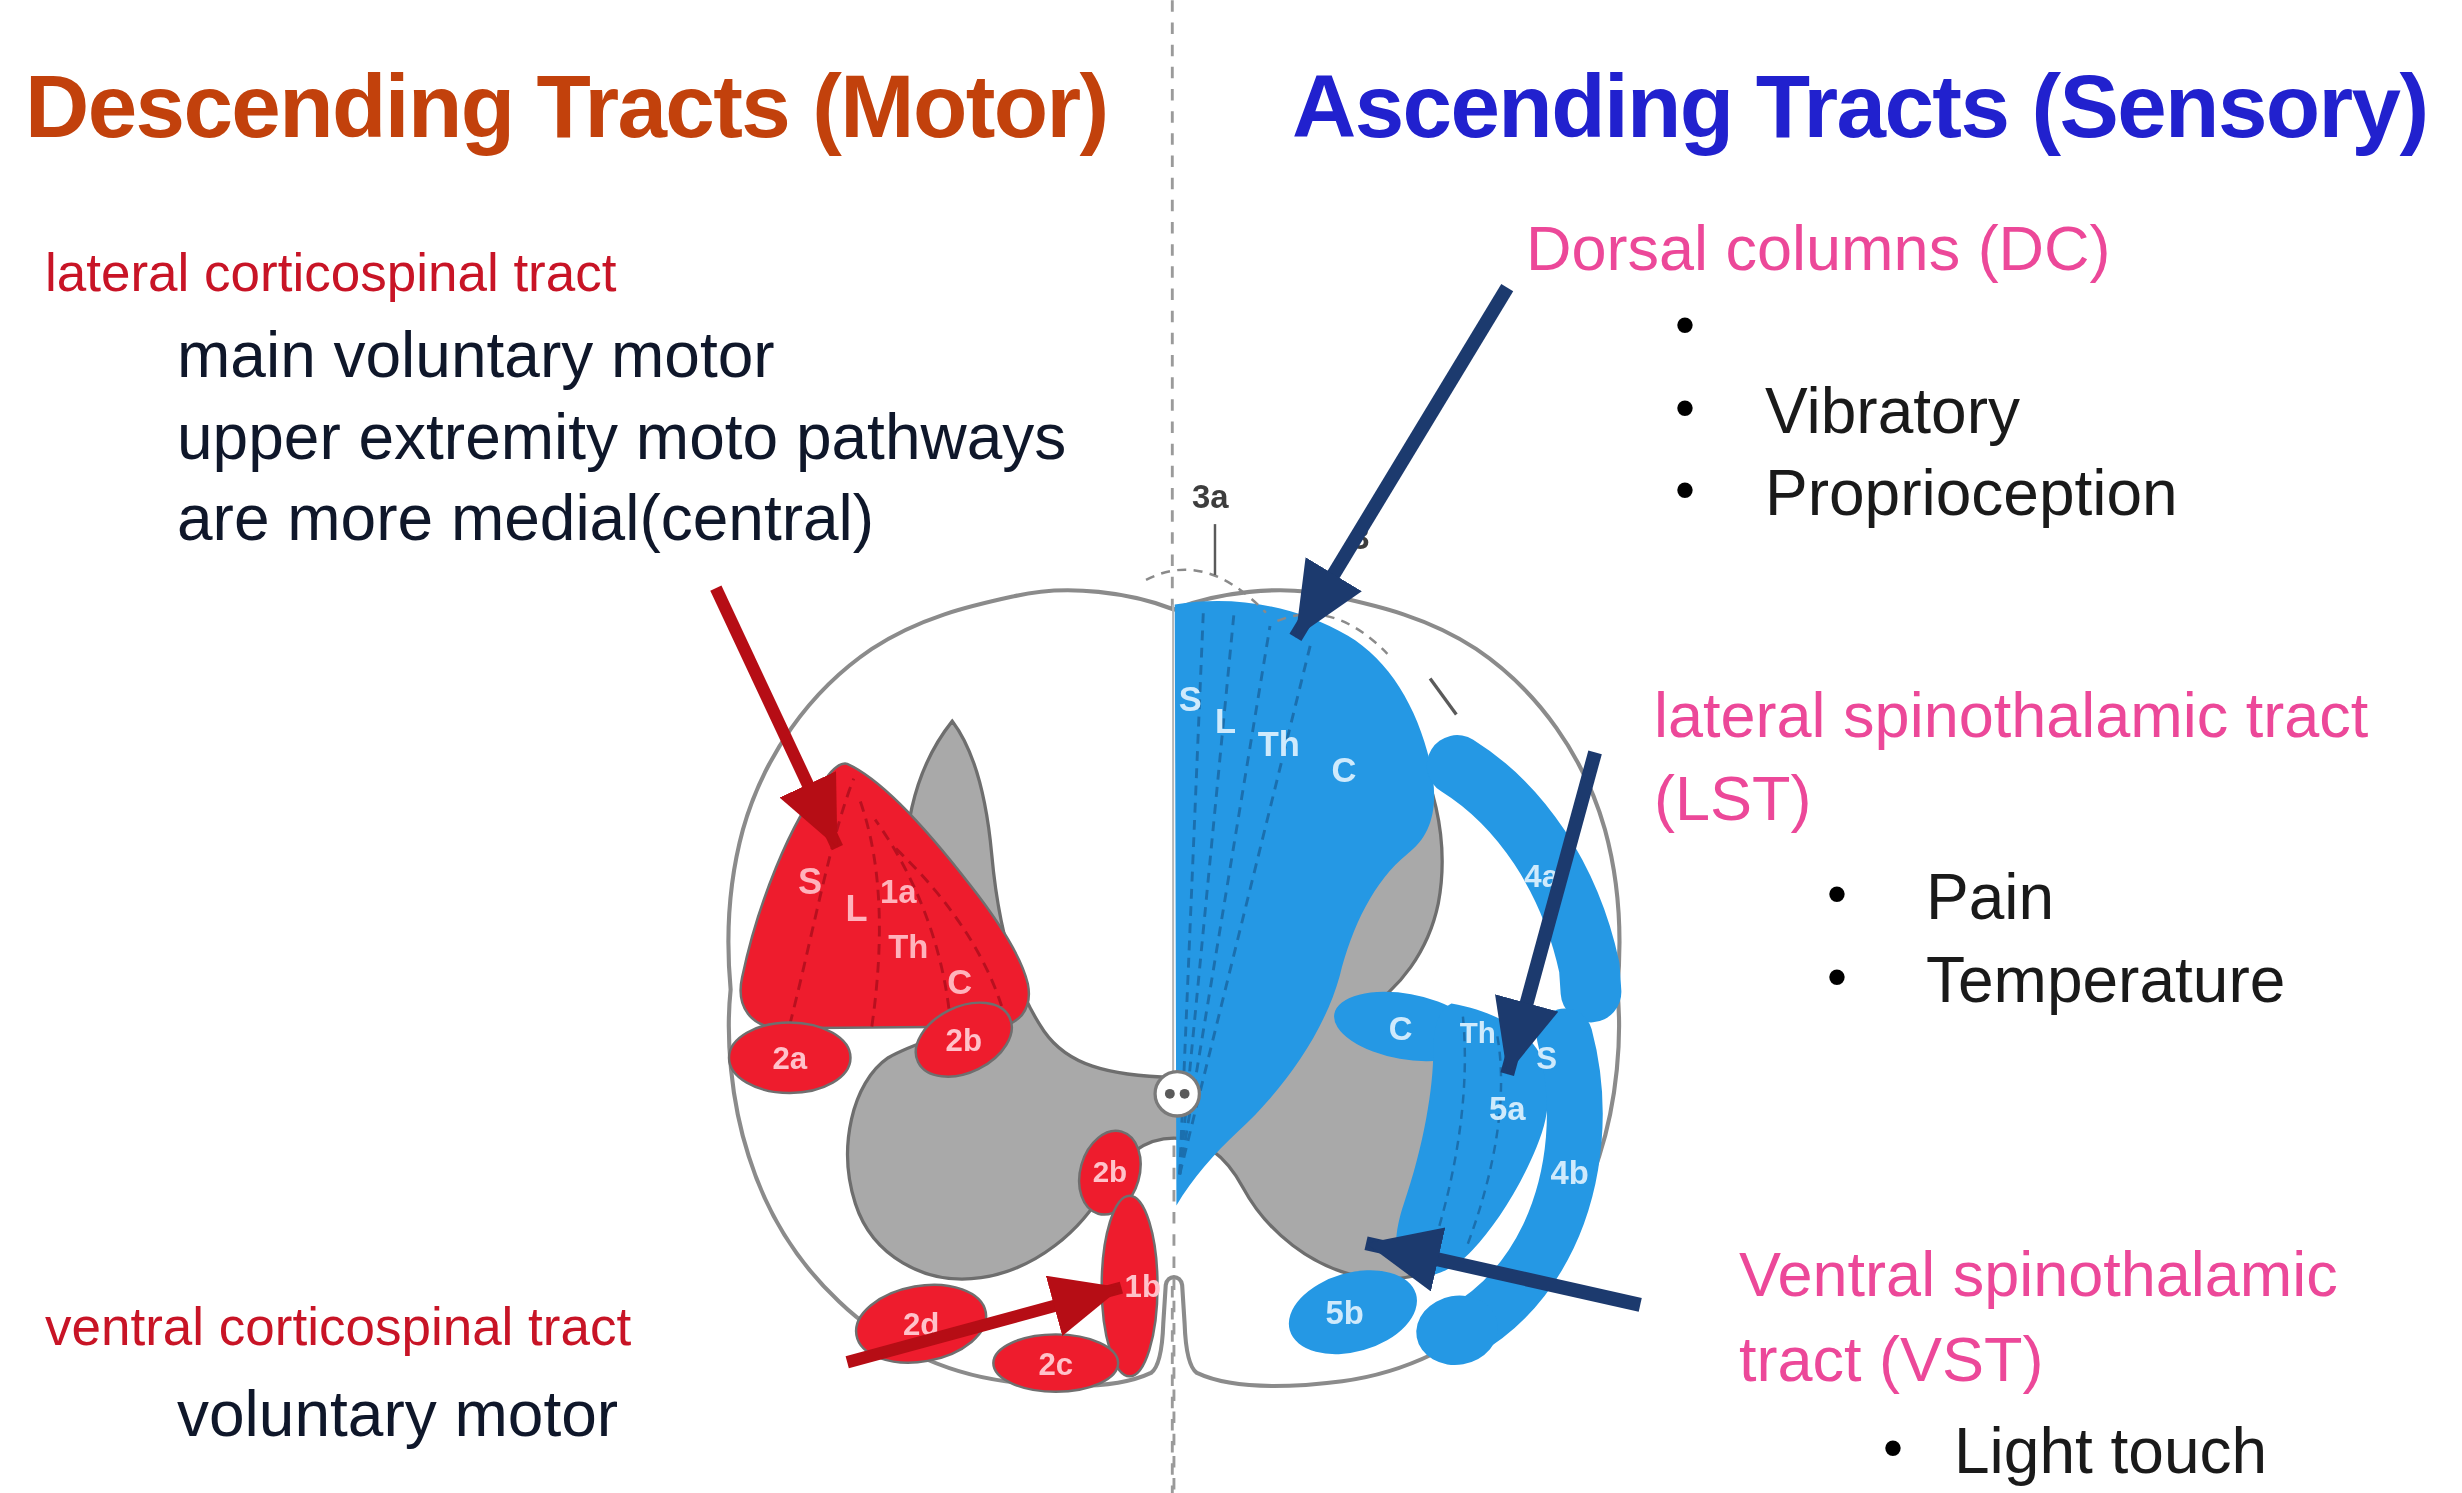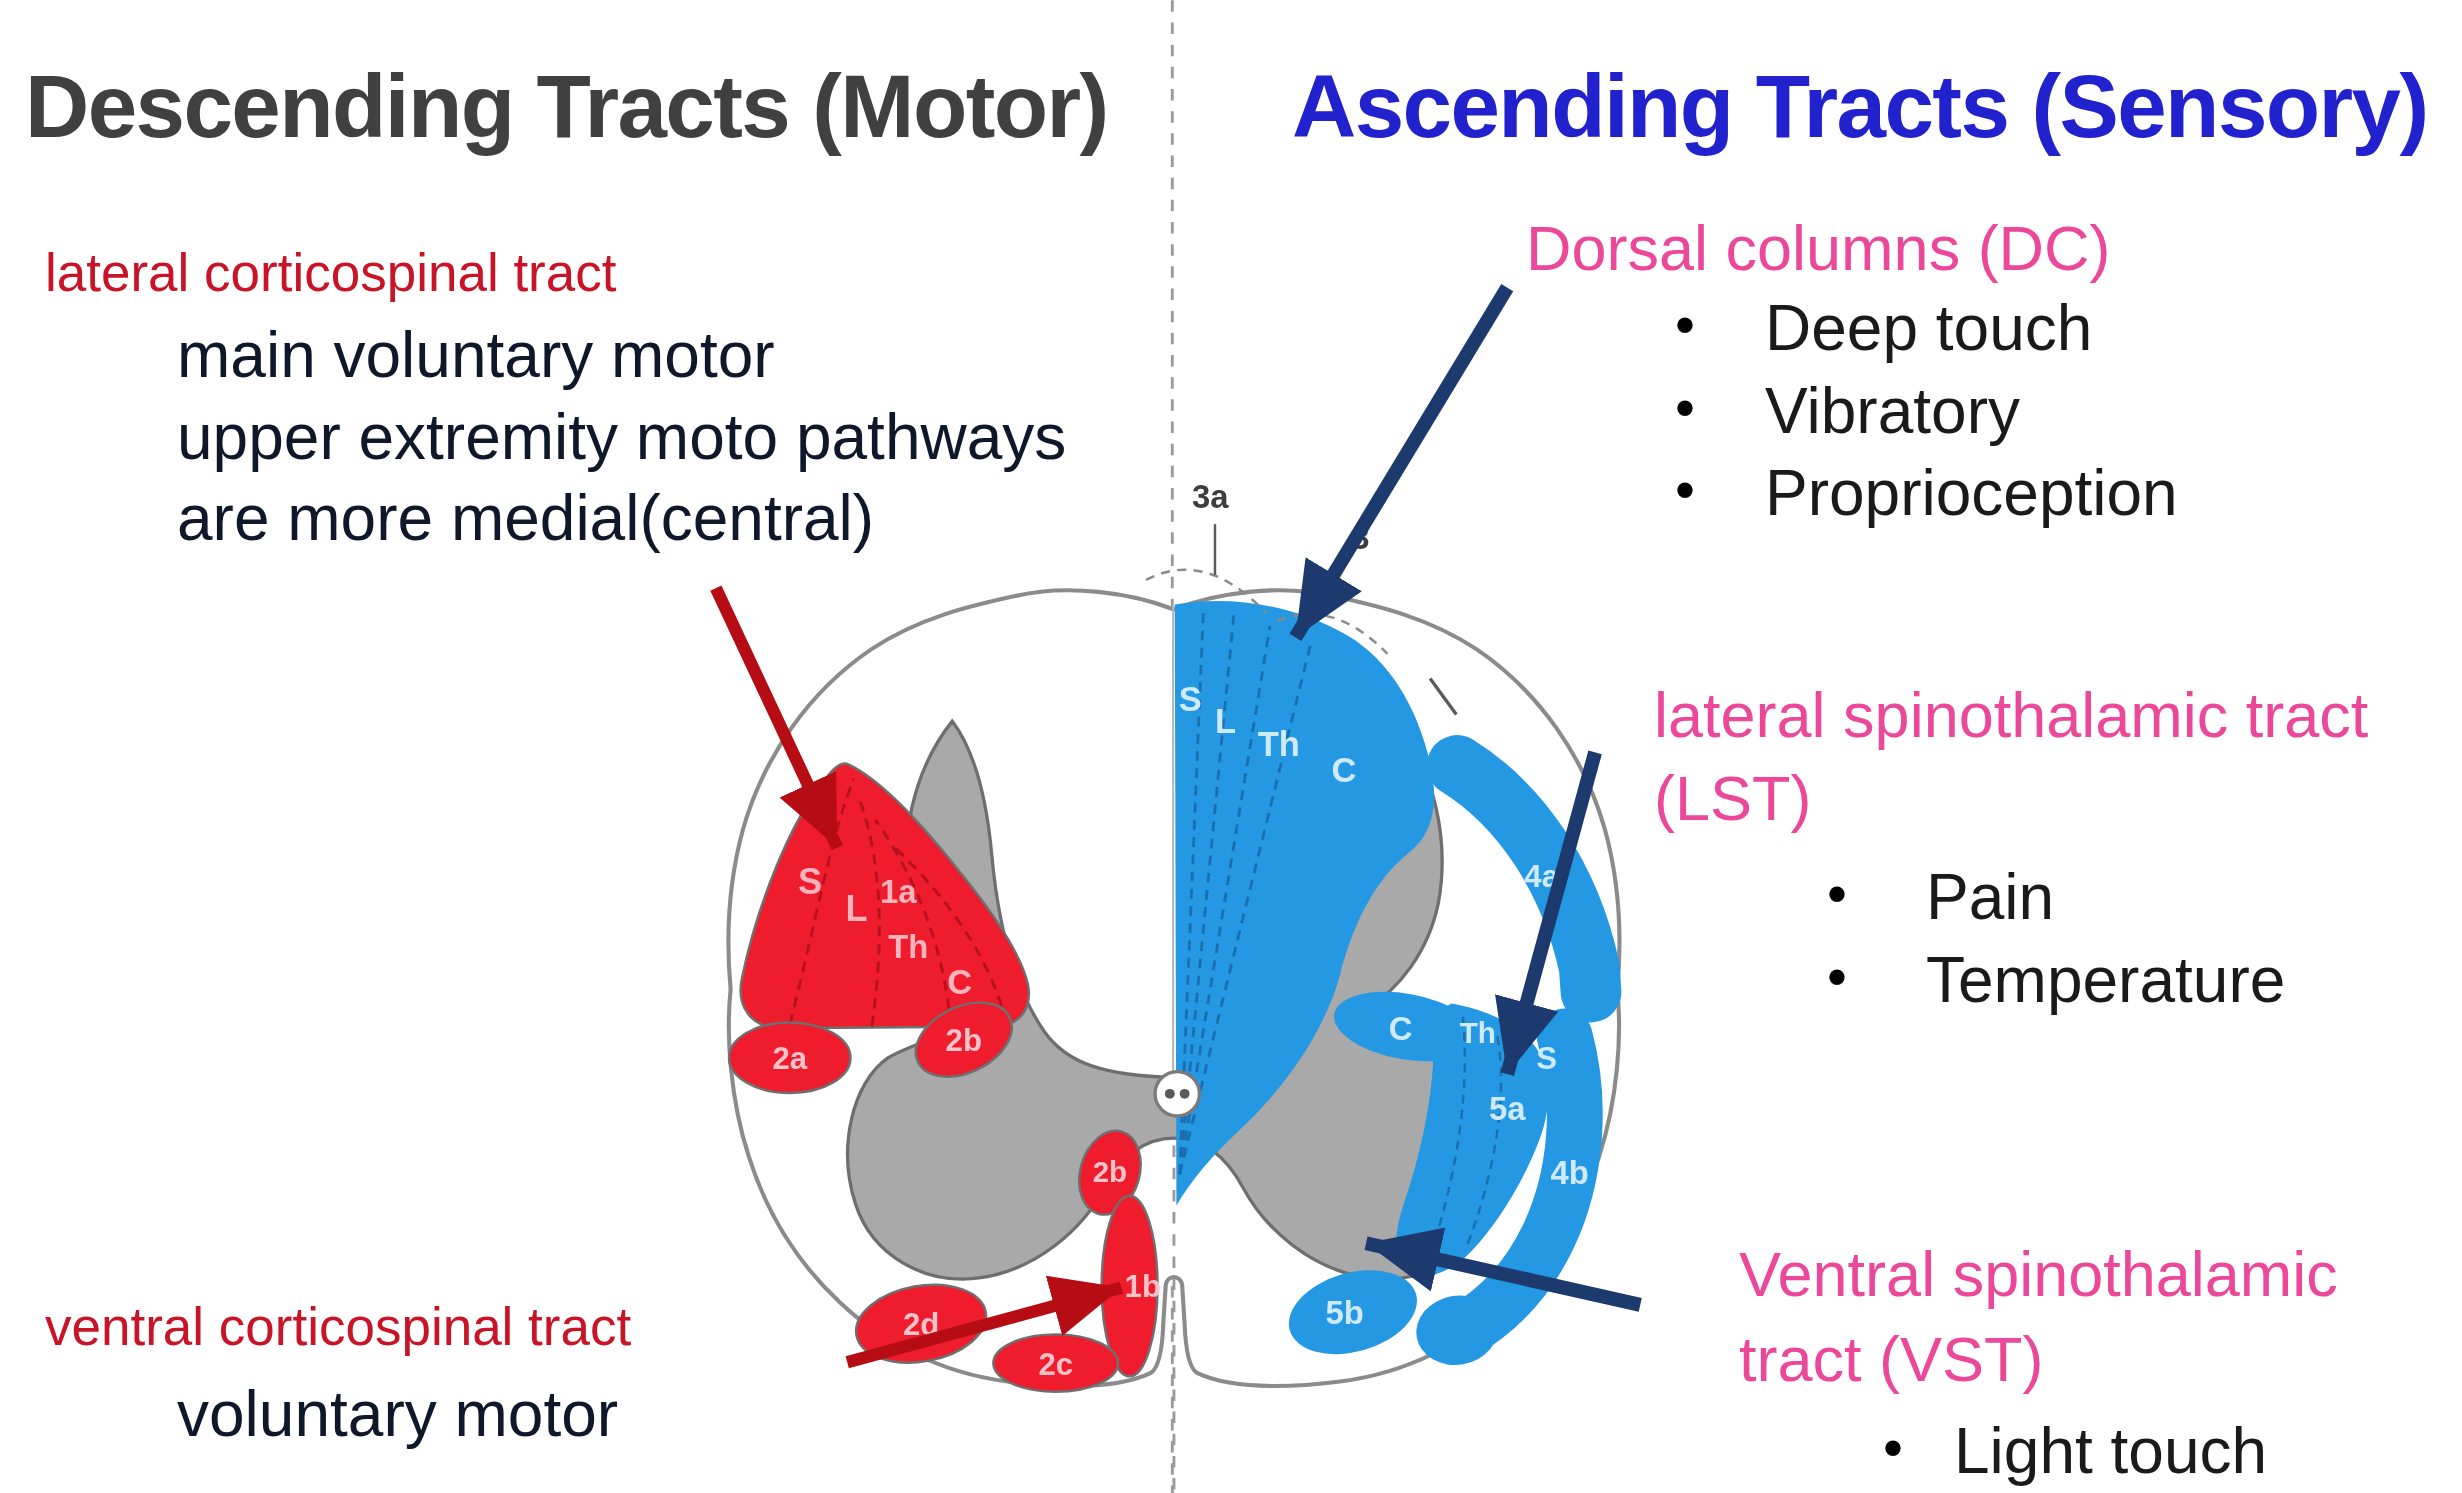--- a/index.html
+++ b/index.html
@@ -1,21 +1,21 @@
 <!DOCTYPE html>
 <html style="font-size:13px"><head>
 <meta charset="utf-8">
 <style>
   html,body{margin:0;padding:0;background:#ffffff;}
   #page{position:relative;width:2462px;height:1494px;background:#ffffff;overflow:hidden;
         font-family:"Liberation Sans","DejaVu Sans",sans-serif;}
   #cord-svg{position:absolute;left:0;top:0;width:2462px;height:1494px;}
   .abs{position:absolute;white-space:nowrap;line-height:1;}
   .title{font-size:89px;font-weight:bold;letter-spacing:-1.6px;}
-  .title-red{color:#404040;}
+  .title-red{color:#c2410c;}
   .title-blue{color:#2121ce;}
   .tract-red{color:#c81426;font-size:53px;}
   .tract-blue{color:#ec4899;font-size:63px;}
   .note-black{color:#0f172a;font-size:64px;}
   .bullet-row{display:flex;align-items:flex-start;color:#1a1a1a;font-size:64px;}
   .bullet-dot{display:inline-block;font-size:57px;color:#000;}
   .svg-lbl{font-family:"Liberation Sans","DejaVu Sans",sans-serif;font-weight:bold;}
 </style>
 </head>
 <body>
@@ -167,21 +167,20 @@
   <div class="abs tract-red" style="left:45px;top:246px;">lateral corticospinal tract</div>
 
   <div class="abs note-black" style="left:177px;top:323px;">main voluntary motor</div>
   <div class="abs note-black" style="left:177px;top:405px;">upper extremity moto pathways</div>
   <div class="abs note-black" style="left:177px;top:486px;">are more medial(central)</div>
 
   <div class="abs tract-blue" style="left:1526px;top:217px;">Dorsal columns (DC)</div>
 
   <div class="abs bullet-row" style="left:1675px;top:296px;">
     <span class="bullet-dot" style="width:90px;">•</span>
-    <span>Deep touch</span>
   </div>
   <div class="abs bullet-row" style="left:1675px;top:379px;">
     <span class="bullet-dot" style="width:90px;">•</span>
     <span>Vibratory</span>
   </div>
   <div class="abs bullet-row" style="left:1675px;top:461px;">
     <span class="bullet-dot" style="width:90px;">•</span>
     <span>Proprioception</span>
   </div>
 

